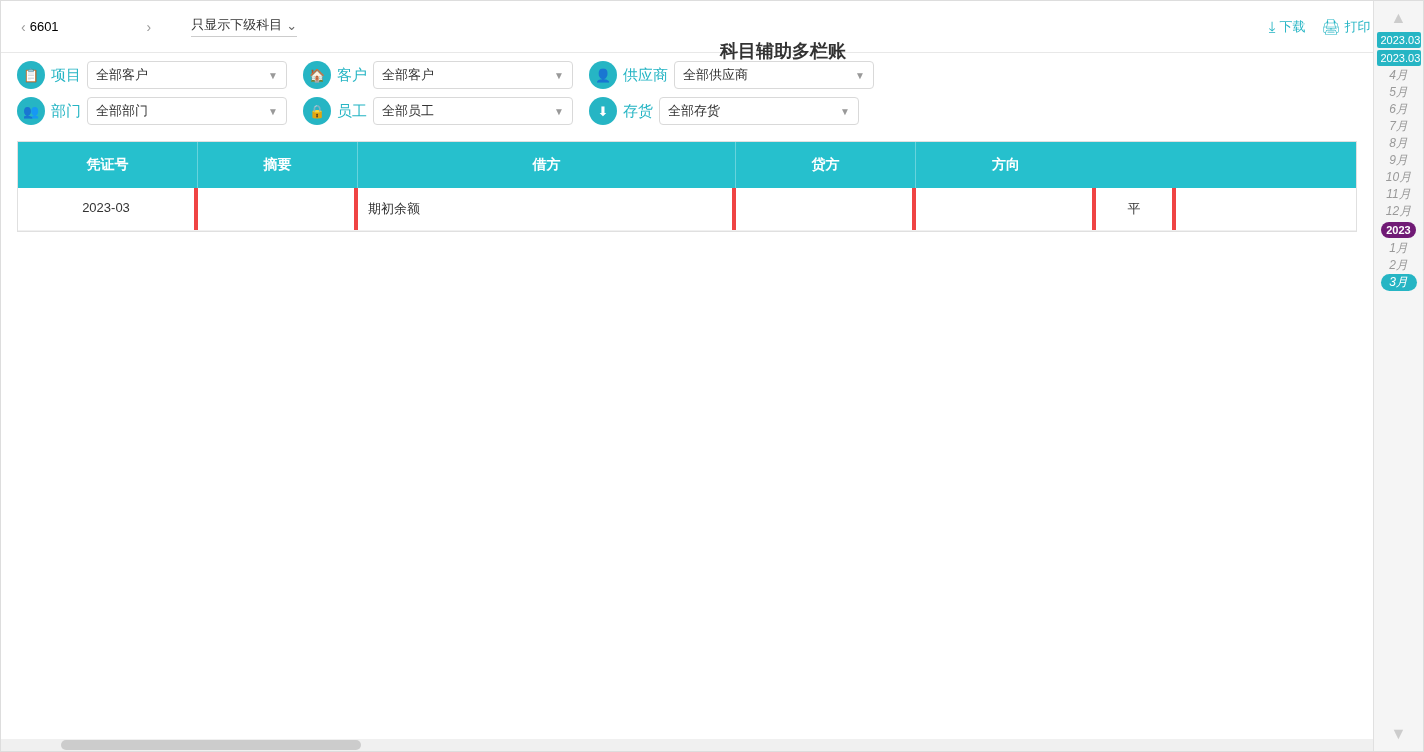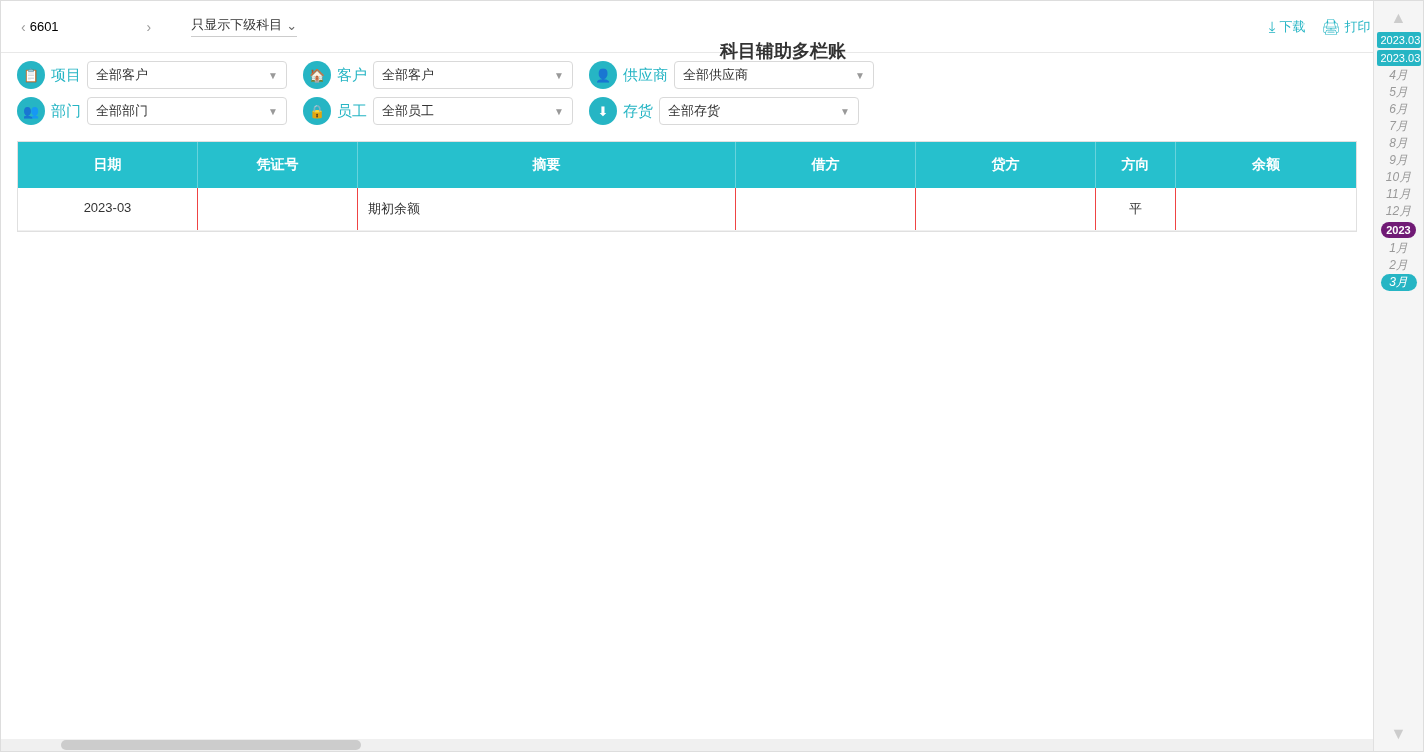--- a/index.html
+++ b/index.html
@@ -30,21 +30,21 @@
     .filters-wrapper { padding: 8px 16px; background: #fff; }
     .filter-line { display: flex; align-items: center; gap: 16px; margin-bottom: 8px; }
     
     
     .table-wrapper { margin: 0 16px; border: 1px solid #e0e0e0; }
     .table-header { display: grid; grid-template-columns: 180px 160px 1fr 180px 180px 80px 180px; background: #26c0cd; color: #fff; font-size: 14px; font-weight: bold; }
     .th { padding: 14px 10px; text-align: center; border-right: 1px solid rgba(255,255,255,0.3); }
     .th:last-child { border-right: none; }
     .table-body { background: #fff; }
     .table-row { display: grid; grid-template-columns: 180px 160px 1fr 180px 180px 80px 180px; border-bottom: 1px solid #f0f0f0; }
-    .td { padding: 12px 10px; text-align: center; border-right: 1px solid #ef4444; color: #333; font-size: 13px; }
+    .td { padding: 12px 10px; text-align: center; border-right: 4px solid #ef4444; color: #333; font-size: 13px; }
     .td:last-child { border-right: none; }
     
     
     .timeline-sidebar { position: absolute; right: 0; top: 0; bottom: 0; width: 50px; background: #f5f5f5; border-left: 1px solid #e0e0e0; display: flex; flex-direction: column; align-items: center; padding: 4px 0; overflow: hidden; }
     .timeline-item { font-size: 12px; color: #999; padding: 0 0; cursor: pointer; text-align: center; width: 100%; display: flex; align-items: center; justify-content: center; font-style: italic; }
     .timeline-item.active { background: #26b5c4; color: #fff; border-radius: 12px; width: 36px; margin: 0 auto; }
     .timeline-item.selected { background: #26b5c4; color: #fff; border-radius: 12px; width: 36px; margin: 0 auto; }
     .timeline-nav { cursor: pointer; color: #ccc; font-size: 16px; padding: 4px; }
     
     
@@ -139,27 +139,25 @@
         <div class="filter-select" style="min-width:200px;">
           <span>全部存货</span>
           <span class="sel-arrow">▼</span>
         </div>
       </div>
     </div>
   </div>
 
   <div class="table-wrapper" style="margin-right: 66px;">
     <div class="table-header">
-      <div class="th">日期</div>
       <div class="th">凭证号</div>
       <div class="th">摘要</div>
       <div class="th">借方</div>
       <div class="th">贷方</div>
       <div class="th">方向</div>
-      <div class="th">余额</div>
     </div>
     <div class="table-body">
       <div class="table-row">
         <div class="td">2023-03</div>
         <div class="td"></div>
         <div class="td" style="text-align:left;">期初余额</div>
         <div class="td"></div>
         <div class="td"></div>
         <div class="td">平</div>
         <div class="td"></div>

